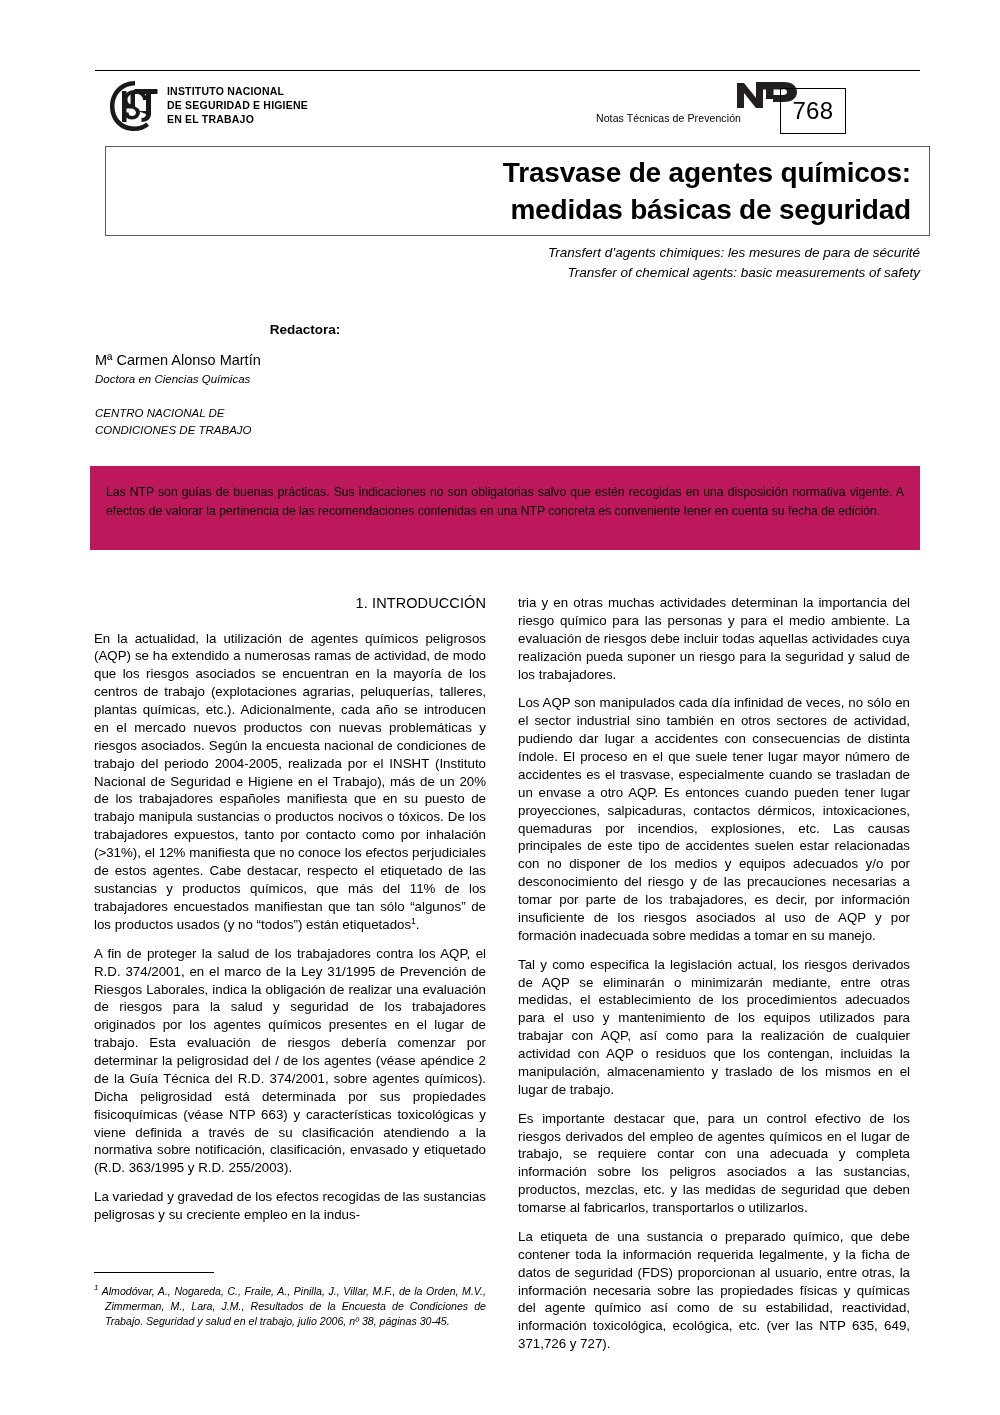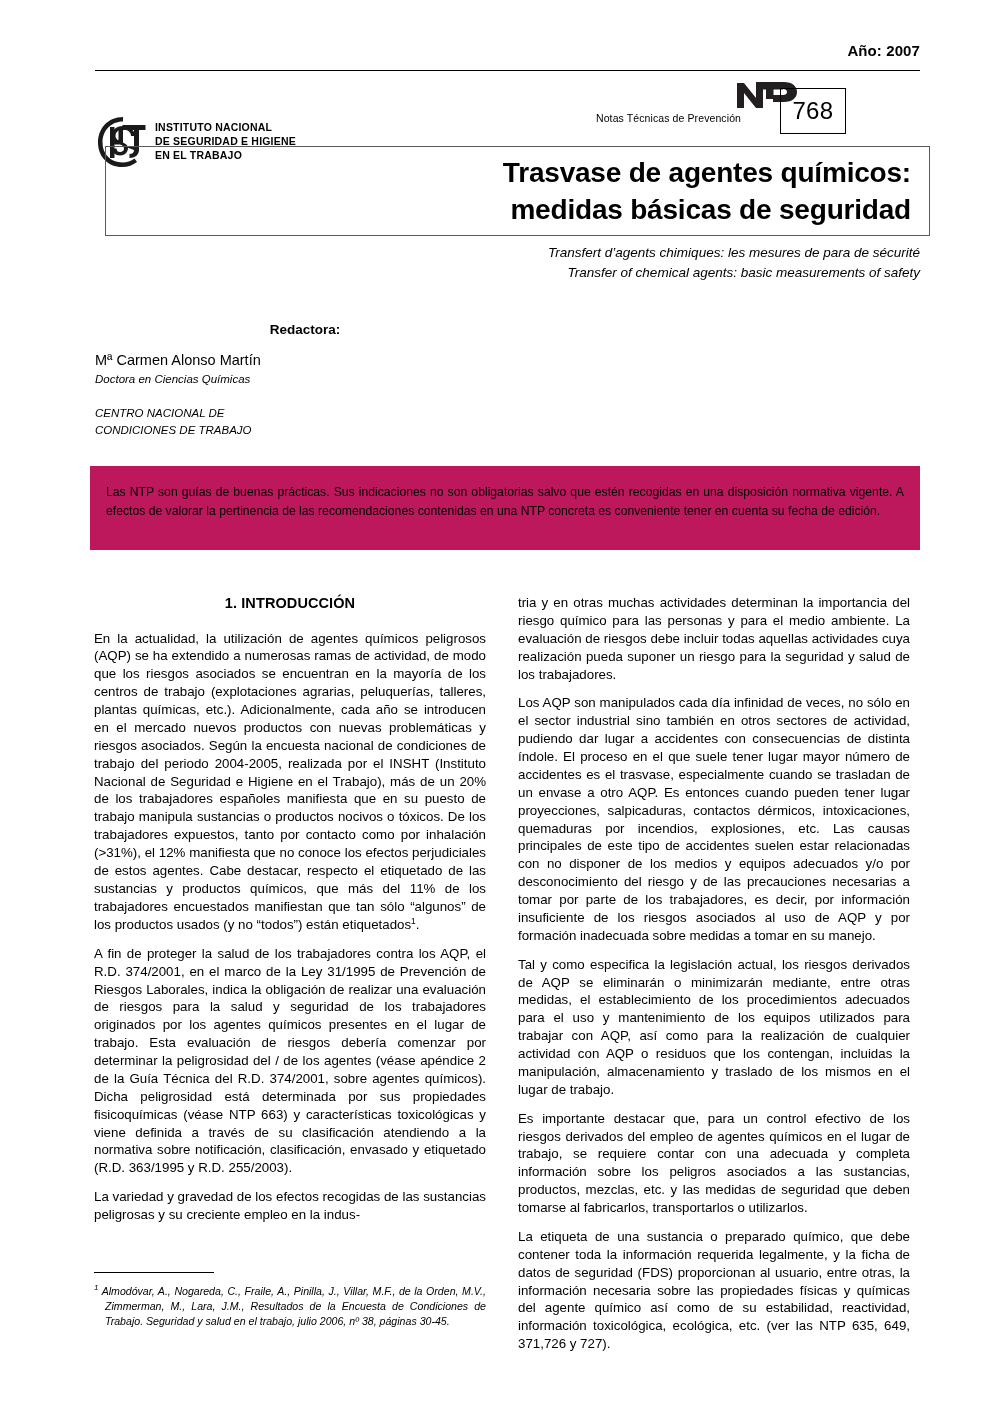--- a/index.html
+++ b/index.html
@@ -46,26 +46,25 @@
   
   .masthead {
     position: absolute;
     left: 95px;
     top: 78px;
     width: 825px;
     height: 62px;
   }
   .insht-block {
     position: absolute;
-    left: 0;
+    left: 12px;
     top: 0;
     display: flex;
     align-items: center;
     gap: 8px;
-    margin-top: 36px;
   }
   .insht-logo {
     width: 52px;
     height: 56px;
     flex: none;
   }
   .insht-text {
     font-size: 10.5px;
     font-weight: bold;
     line-height: 1.32;
@@ -197,24 +196,24 @@
     width: 392px;
     font-size: 13.3px;
     line-height: 1.345;
     text-align: justify;
   }
   .col-left  { left: 94px; }
   .col-right { left: 518px; }
 
   .section-heading {
     font-size: 14.5px;
-    font-weight: bold;
+    font-weight: normal;
     margin: 0 0 16px 0;
     letter-spacing: 0.1px;
-    text-align: center;
+    text-align: right;
   }
   .col p.para {
     margin: 0 0 11px 0;
     text-align: justify;
     text-justify: inter-word;
     hyphens: manual;
   }
   .col p.para:last-child { margin-bottom: 0; }
 
   
@@ -246,21 +245,20 @@
   sup.fn {
     font-size: 8.5px;
     vertical-align: super;
   }
 </style>
 </head>
 <body>
 
 <div class="page">
 
-  <div class="year-row">Año: 2007</div>
   <div class="top-rule"></div>
 
   <div class="masthead">
 
     <div class="insht-block">
       <span class="insht-logo">
         <svg viewBox="0 0 104 112" width="52" height="56" aria-hidden="true">
 
           <path d="M56 6 C26 6 6 29 6 57 C6 85 26 106 54 106 C66 106 76 102 84 96 L79 89 C72 94 64 97 55 97 C31 97 15 80 15 57 C15 33 32 15 56 15 Z" fill="#1a1a1a"></path>
 

